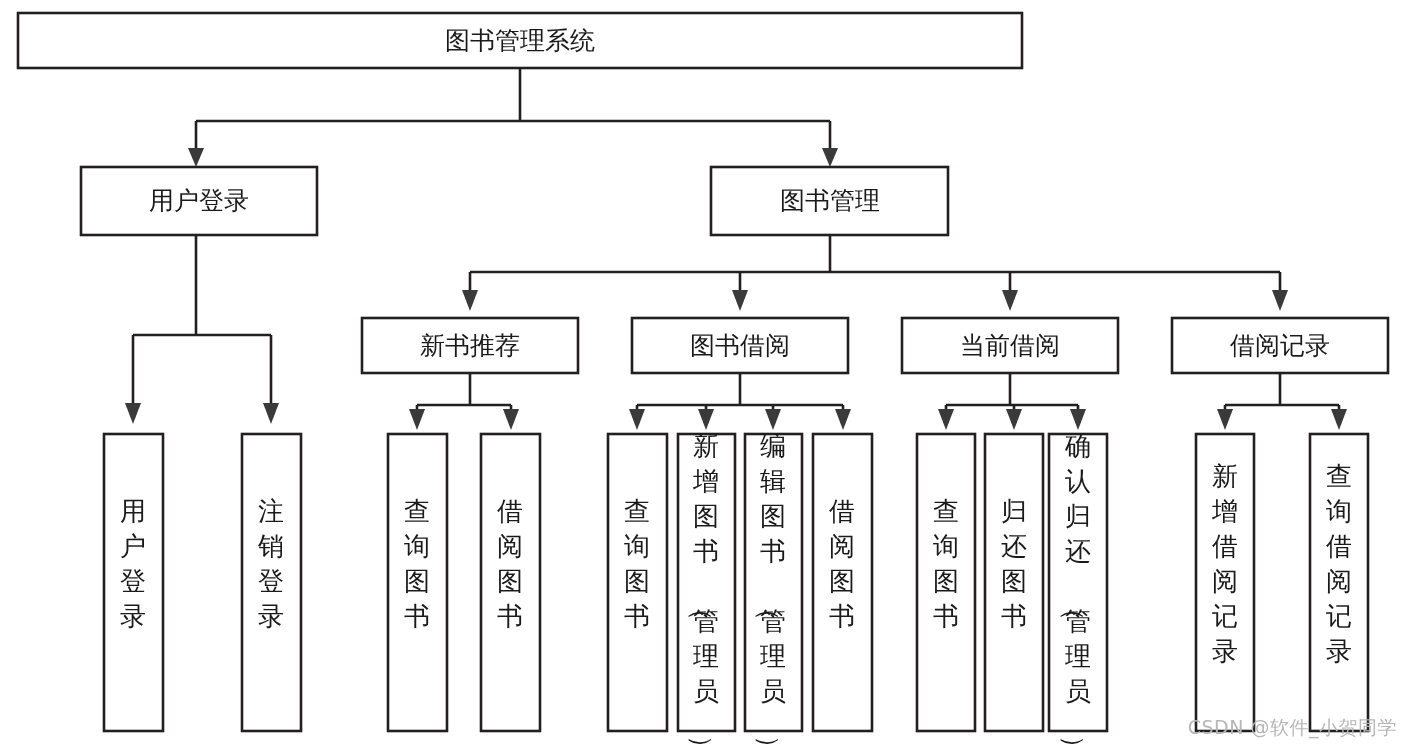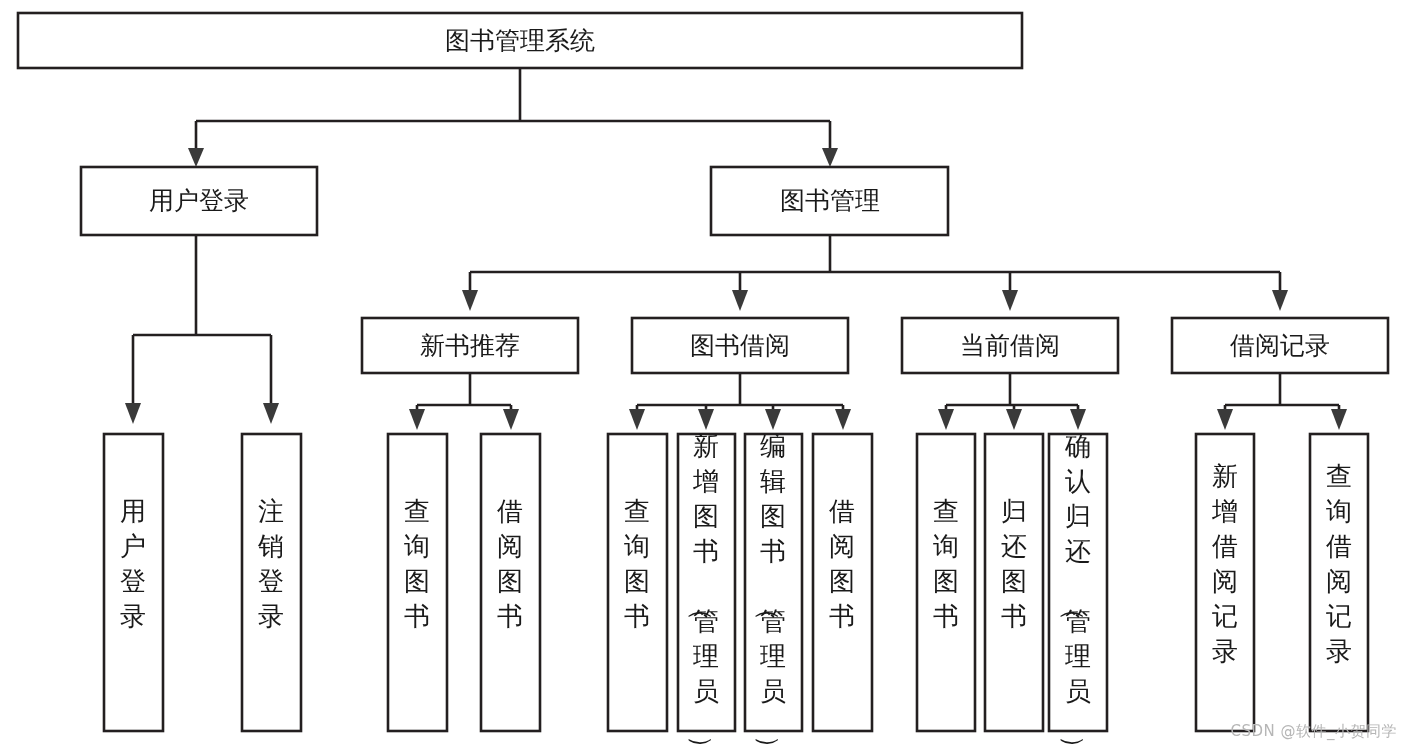--- a/index.html
+++ b/index.html
@@ -47,21 +47,21 @@
   }
   .arrow-head {
     fill: #3a3a3a;
     stroke: none;
   }
   .watermark-text {
     position: absolute;
     right: 8px;
     bottom: 6px;
     font-family: "DejaVu Sans", "Liberation Sans", sans-serif;
-    font-size: 15px;
+    font-size: 19px;
     color: #b6b6b6;
     letter-spacing: 0.5px;
     white-space: nowrap;
     user-select: none;
   }
 </style>
 </head>
 <body>
 
 <svg id="diagram-root" viewBox="0 0 1405 747">

